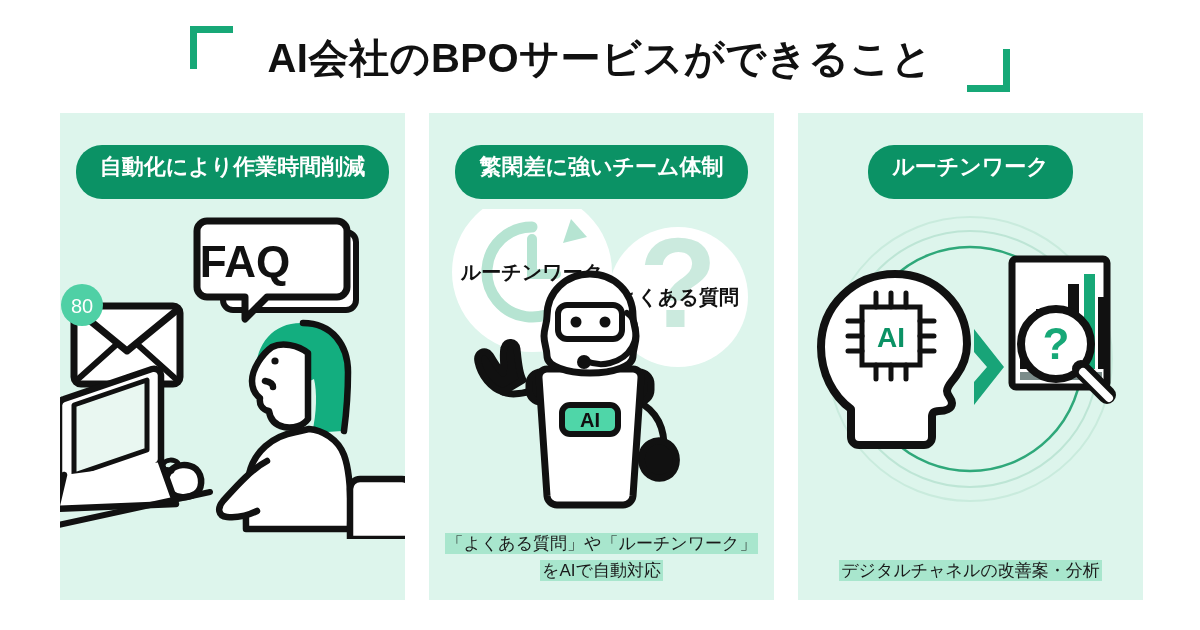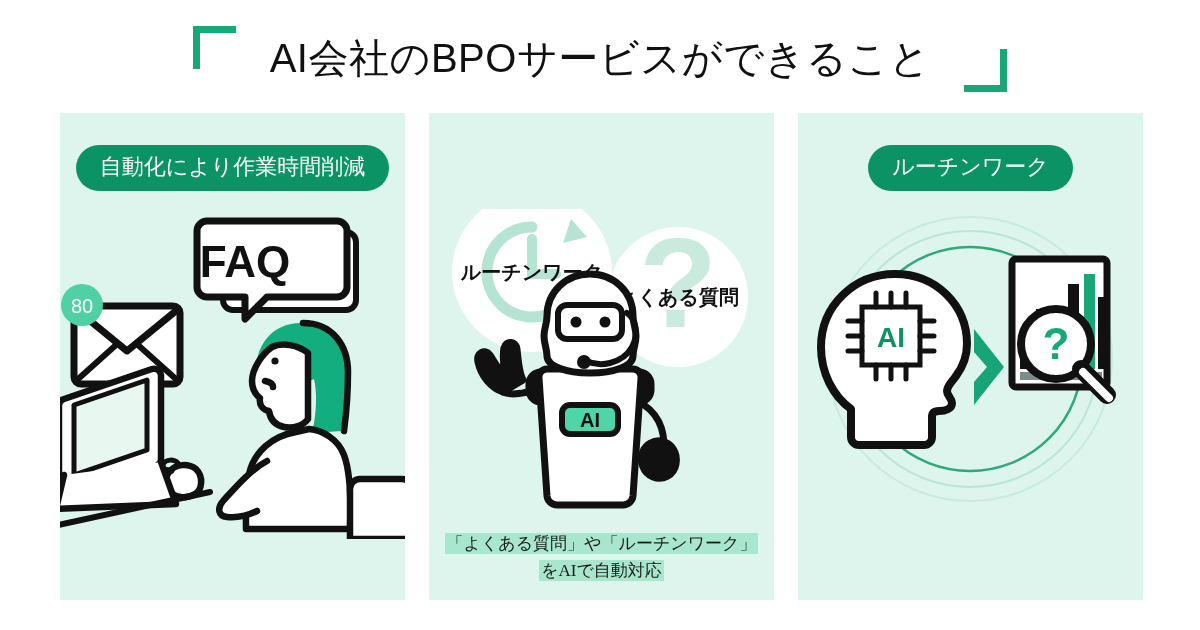--- a/index.html
+++ b/index.html
@@ -21,21 +21,21 @@
     left: 0;
     top: 18px;
     width: 1200px;
     height: 80px;
     display: flex;
     align-items: center;
     justify-content: center;
   }
   .title-text {
     font-size: 40px;
-    font-weight: 400;
+    font-weight: 700;
     color: #111111;
     letter-spacing: 0.5px;
     white-space: nowrap;
     line-height: 1;
   }
   .bracket {
     width: 36px;
     height: 36px;
     flex: 0 0 auto;
   }
@@ -72,23 +72,23 @@
     overflow: hidden;
     display: flex;
     flex-direction: column;
     align-items: center;
   }
   .card-pill {
     margin-top: 32px;
     background: #0b9265;
     color: #ffffff;
     font-size: 22px;
-    font-weight: normal;
+    font-weight: bold;
     border-radius: 26px;
-    padding: 11px 24px 13px;
+    padding: 11px 24px 21px;
     white-space: nowrap;
     line-height: 1;
     z-index: 5;
     position: relative;
   }
   .card-art {
     position: absolute;
     left: 0;
     top: 96px;
     width: 345px;
@@ -97,21 +97,20 @@
   .card-caption {
     position: absolute;
     bottom: 16px;
     left: 0;
     width: 345px;
     text-align: center;
     font-size: 17px;
     color: #1a1a1a;
     line-height: 1.55;
     z-index: 6;
-    font-family: Liberation Serif, serif;
   }
   .card-caption .hl {
     background: #a8e6cd;
     padding: 1px 2px;
     box-decoration-break: clone;
     -webkit-box-decoration-break: clone;
   }
 </style>
 </head>
 <body>
@@ -172,20 +171,21 @@
           <path d="M290 280 a10 10 0 0 1 10 -10 l42 0 a10 10 0 0 1 10 10 l0 50 l-62 0 z" fill="#fff"></path>
 
           <path d="M-20 320 L150 283" fill="none" stroke-width="6"></path>
         </g>
       </svg>
     </div>
 
   </div>
 
   <div class="card">
+    <div class="card-pill">繁閑差に強いチーム体制</div>
 
     <div class="card-art">
       <svg viewBox="0 0 345 330" width="345" height="330" xmlns="http://www.w3.org/2000/svg">
 
         <circle cx="103" cy="63" r="80" fill="#ffffff"></circle>
         <circle cx="249" cy="88" r="70" fill="#ffffff"></circle>
 
         <g fill="none" stroke="#b6e4d2" stroke-width="11" stroke-linecap="round">
           <path d="M103 18 a45 45 0 1 0 44 54"></path>
           <path d="M103 30 L103 65 L127 65" stroke-width="10"></path>
@@ -274,16 +274,17 @@
         <g>
           <circle cx="258" cy="135" r="35" fill="#fff" stroke="#111" stroke-width="8"></circle>
           <path d="M283 160 l26 26" stroke="#111" stroke-width="18" stroke-linecap="round"></path>
           <path d="M285 163 l26 26" stroke="#fff" stroke-width="8" stroke-linecap="round"></path>
           <text x="258" y="150" text-anchor="middle" font-family="'Liberation Sans',sans-serif" font-size="44" font-weight="bold" fill="#17a877">?</text>
         </g>
       </svg>
     </div>
 
     <div class="card-caption">
+      <div><span class="hl">デジタルチャネルの改善案・分析</span></div>
     </div>
   </div>
 
 </div>
 
 </body></html>

